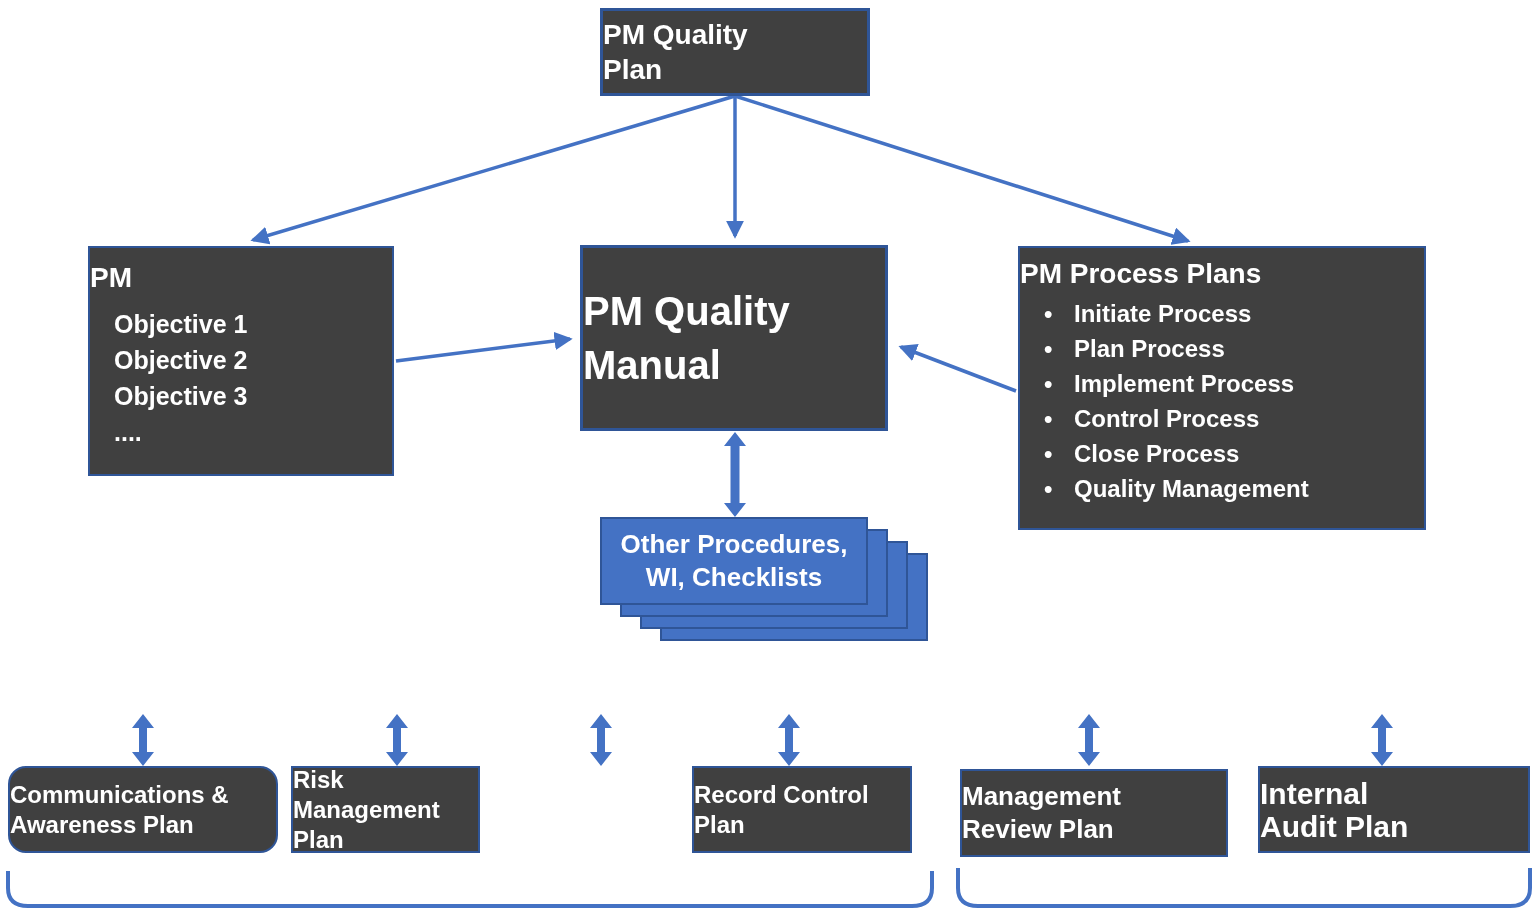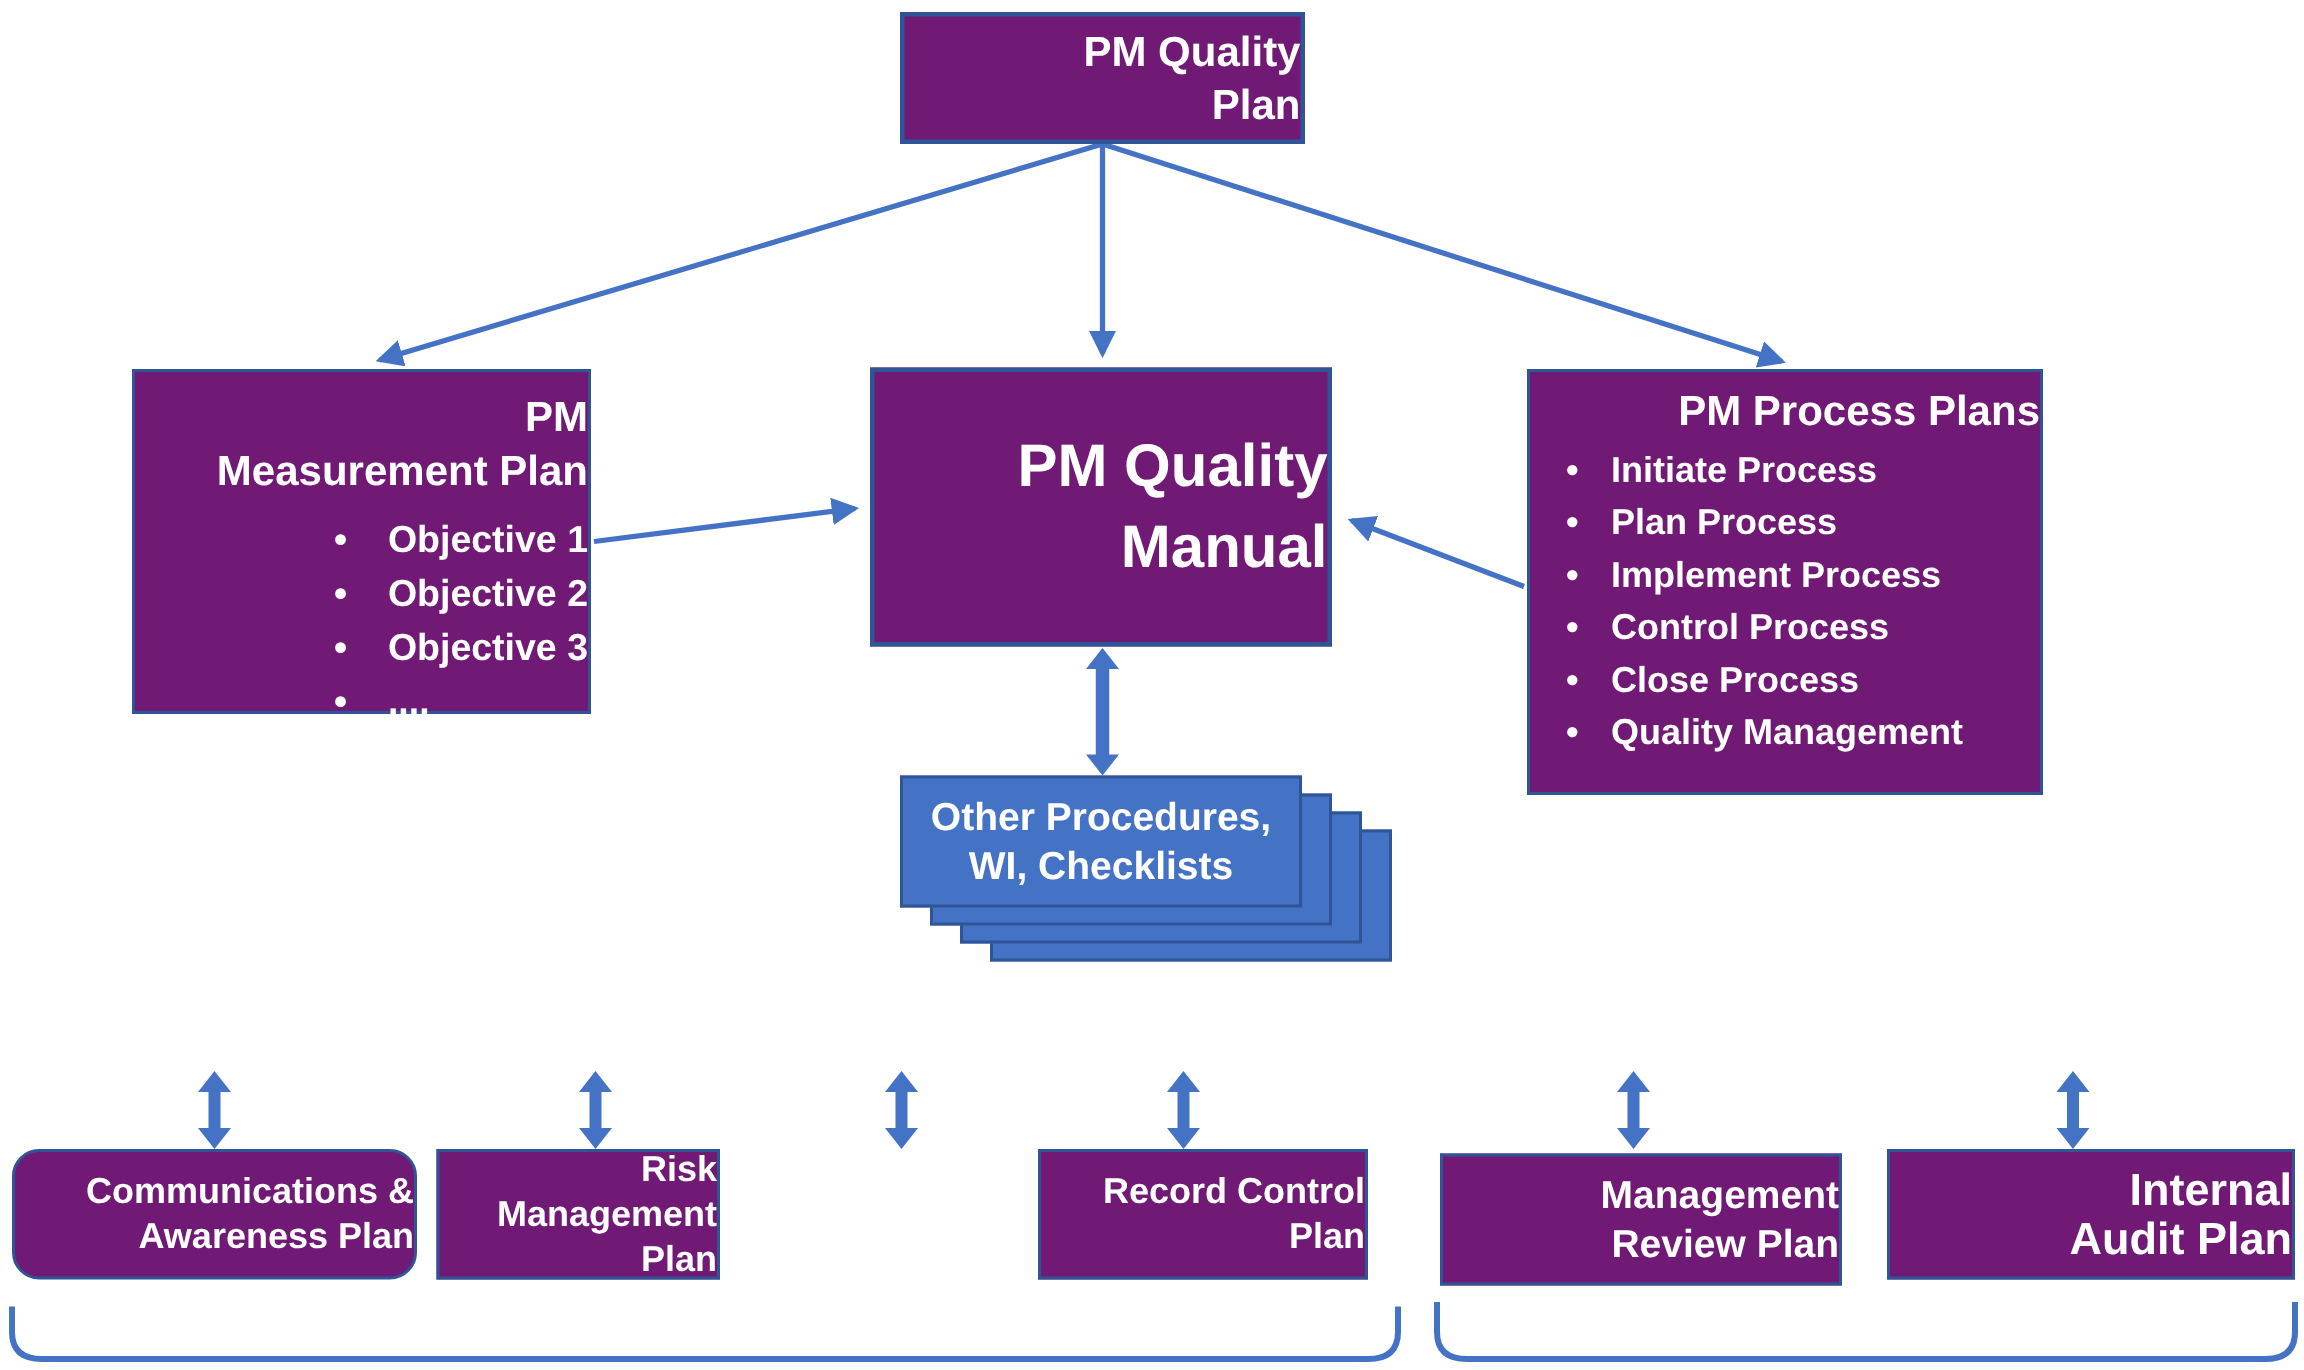--- a/index.html
+++ b/index.html
@@ -3,33 +3,33 @@
 <meta charset="utf-8">
 <style>
   html,body{margin:0;padding:0;background:#ffffff;}
   .canvas{
     position:relative;width:1536px;height:913px;background:#ffffff;
     font-family:"Liberation Sans",sans-serif;font-weight:bold;color:#ffffff;
     overflow:hidden;
   }
   .overlay{position:absolute;left:0;top:0;width:1536px;height:913px;pointer-events:none;}
   .box{
-    position:absolute;box-sizing:border-box;background:#701a75;border:2px solid #2F5597;
-    display:flex;flex-direction:column;align-items:flex-end;justify-content:center;
+    position:absolute;box-sizing:border-box;background:#404040;border:2px solid #2F5597;
+    display:flex;flex-direction:column;align-items:flex-start;justify-content:center;
     text-align:center;line-height:1.25;
   }
   
   .qp{left:600px;top:8px;width:270px;height:88px;border-width:3px;font-size:28px;}
   
   .mp{left:88px;top:246px;width:306px;height:230px;justify-content:flex-start;padding-top:12px;font-size:28px;}
   .mp .title{line-height:36px;}
   
   .qm{left:580px;top:245px;width:308px;height:186px;border-width:3px;font-size:40px;line-height:54px;}
   
-  .pp{left:1018px;top:246px;width:344px;height:284px;justify-content:flex-start;padding-top:8px;font-size:28px;}
+  .pp{left:1018px;top:246px;width:408px;height:284px;justify-content:flex-start;padding-top:8px;font-size:28px;}
   .pp .title{line-height:36px;}
   .bullets{display:flex;flex-direction:column;align-items:flex-start;margin-top:4px;}
   .mp .bullets{margin-top:10px;}
   .brow{display:flex;align-items:baseline;font-size:25px;line-height:36px;white-space:nowrap;}
   .mp .brow{margin-left:-12px;}
   .brow .dot{width:36px;text-align:left;padding-left:0;}
   .pp .bullets{align-self:flex-start;padding-left:24px;}
   .pp .brow{font-size:24px;line-height:35px;}
   .pp .brow .dot{width:30px;}
   
@@ -84,21 +84,20 @@
     </g>
   </svg>
 
   <div class="box qp">
     <div>PM Quality</div>
     <div>Plan</div>
   </div>
 
   <div class="box mp">
     <div class="title">PM</div>
-    <div class="title">Measurement Plan</div>
     <div class="bullets">
       <div class="brow">
         <span class="dot">•</span>
         <span>Objective 1</span>
       </div>
       <div class="brow">
         <span class="dot">•</span>
         <span>Objective 2</span>
       </div>
       <div class="brow">

